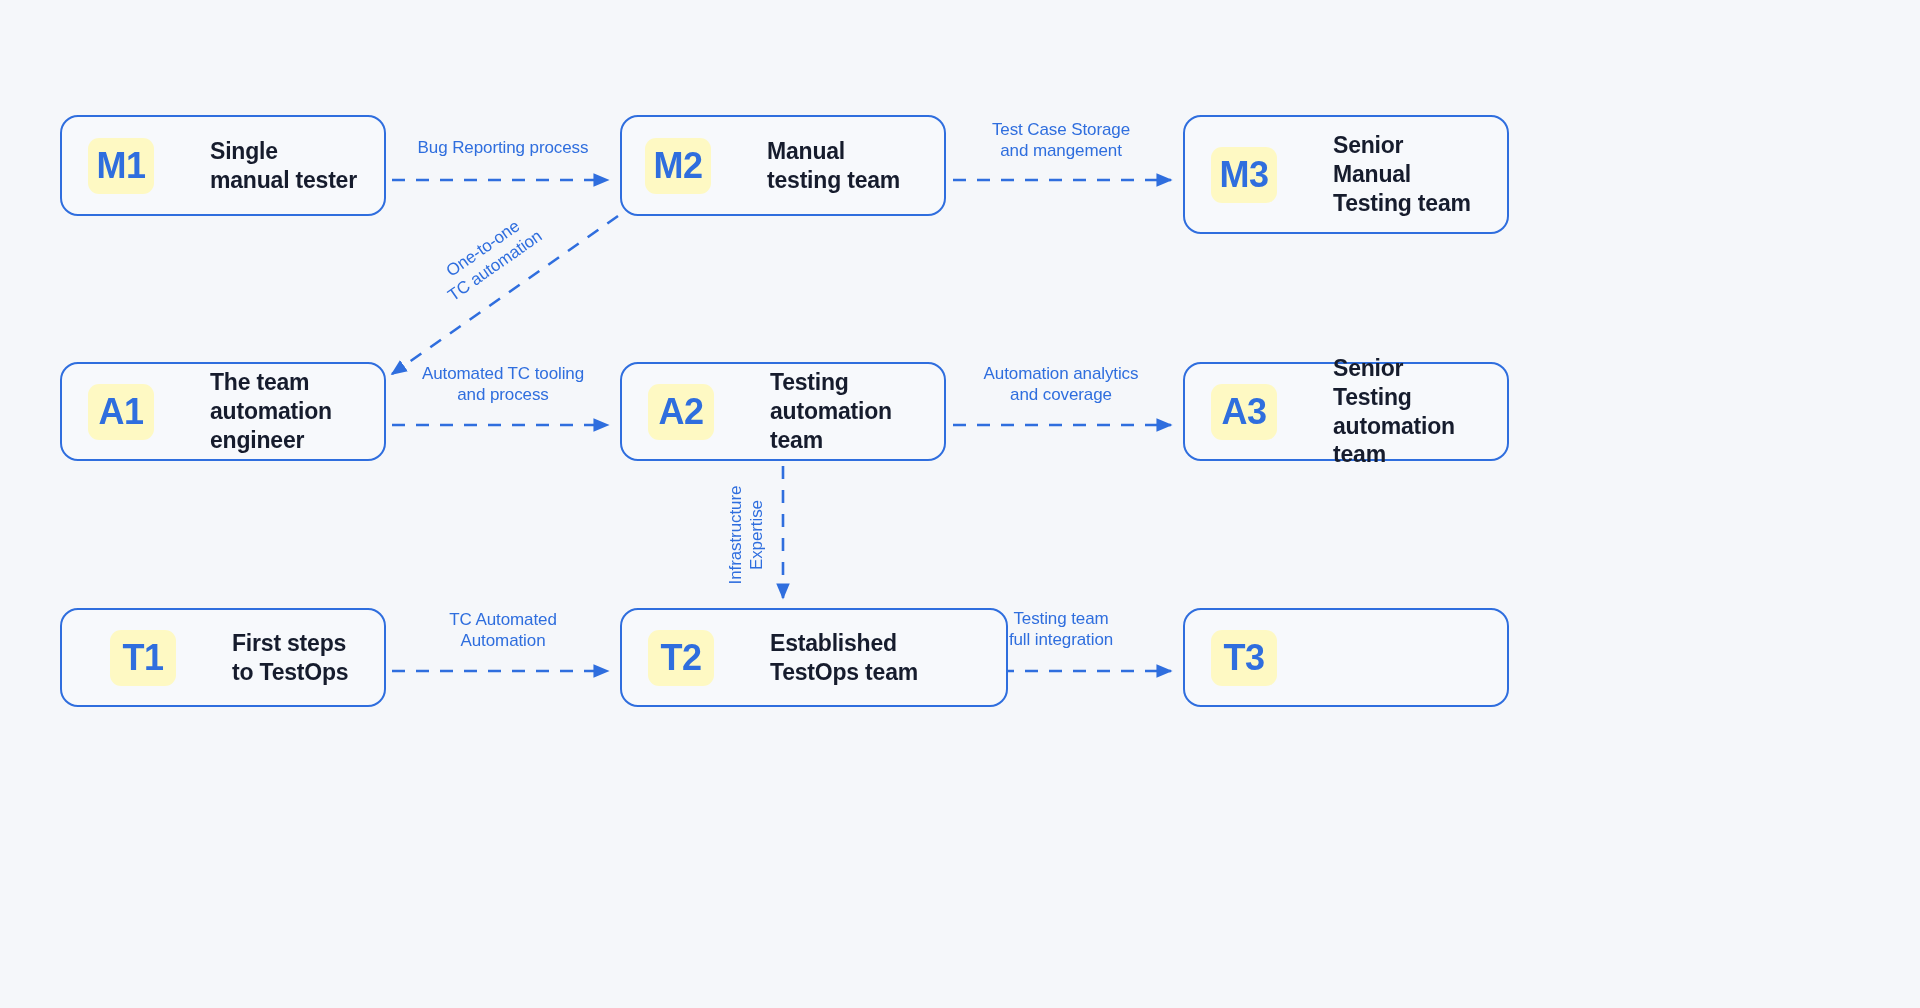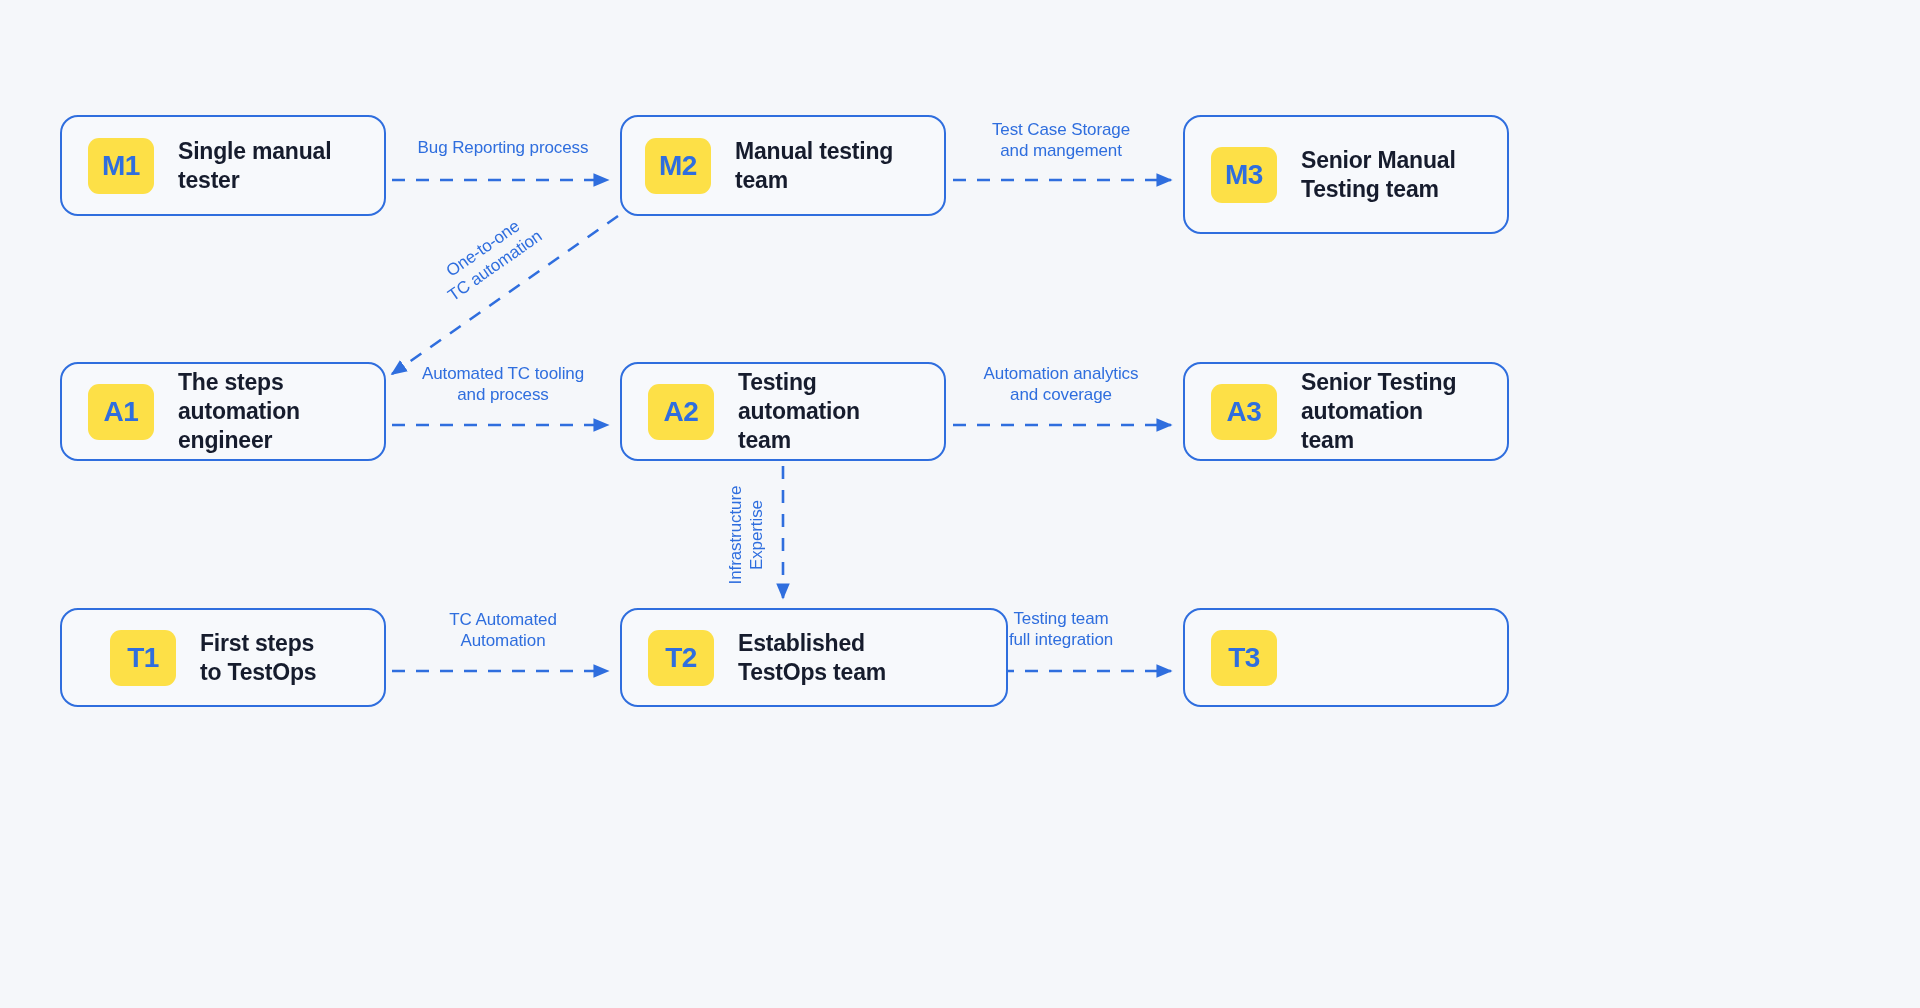--- a/index.html
+++ b/index.html
@@ -36,37 +36,38 @@
     border-radius: 18px;
     display: flex;
     align-items: center;
     padding: 0 26px;
     gap: 24px;
   }
   .badge {
     flex: 0 0 auto;
     width: 66px;
     height: 56px;
-    background: #fde047;
+    background: #fef9c3;
     border-radius: 11px;
     display: flex;
     align-items: center;
     justify-content: center;
     color: #2f6ede;
-    font-size: 28px;
+    font-size: 36px;
     font-weight: bold;
     letter-spacing: -0.5px;
   }
   .node-label {
     color: #161c2d;
     font-size: 23px;
     font-weight: bold;
     line-height: 1.26;
     letter-spacing: -0.2px;
     white-space: pre-line;
+    margin-left: 32px;
   }
 
   
   .edge-label {
     position: absolute;
     color: #2f6ede;
     font-size: 17px;
     line-height: 1.24;
     text-align: center;
     white-space: pre-line;
@@ -120,21 +121,21 @@
   </div>
 
   <div class="node" style="left:1183px;top:115px; width:326px; height:119px;">
     <div class="badge">M3</div>
     <div class="node-label">Senior Manual
 Testing team</div>
   </div>
 
   <div class="node" style="left:60px;  top:362px; width:326px; height:99px;">
     <div class="badge">A1</div>
-    <div class="node-label">The steps
+    <div class="node-label">The team
 automation engineer</div>
   </div>
 
   <div class="node" style="left:620px; top:362px; width:326px; height:99px;">
     <div class="badge">A2</div>
     <div class="node-label">Testing
 automation team</div>
   </div>
 
   <div class="node" style="left:1183px;top:362px; width:326px; height:99px;">

